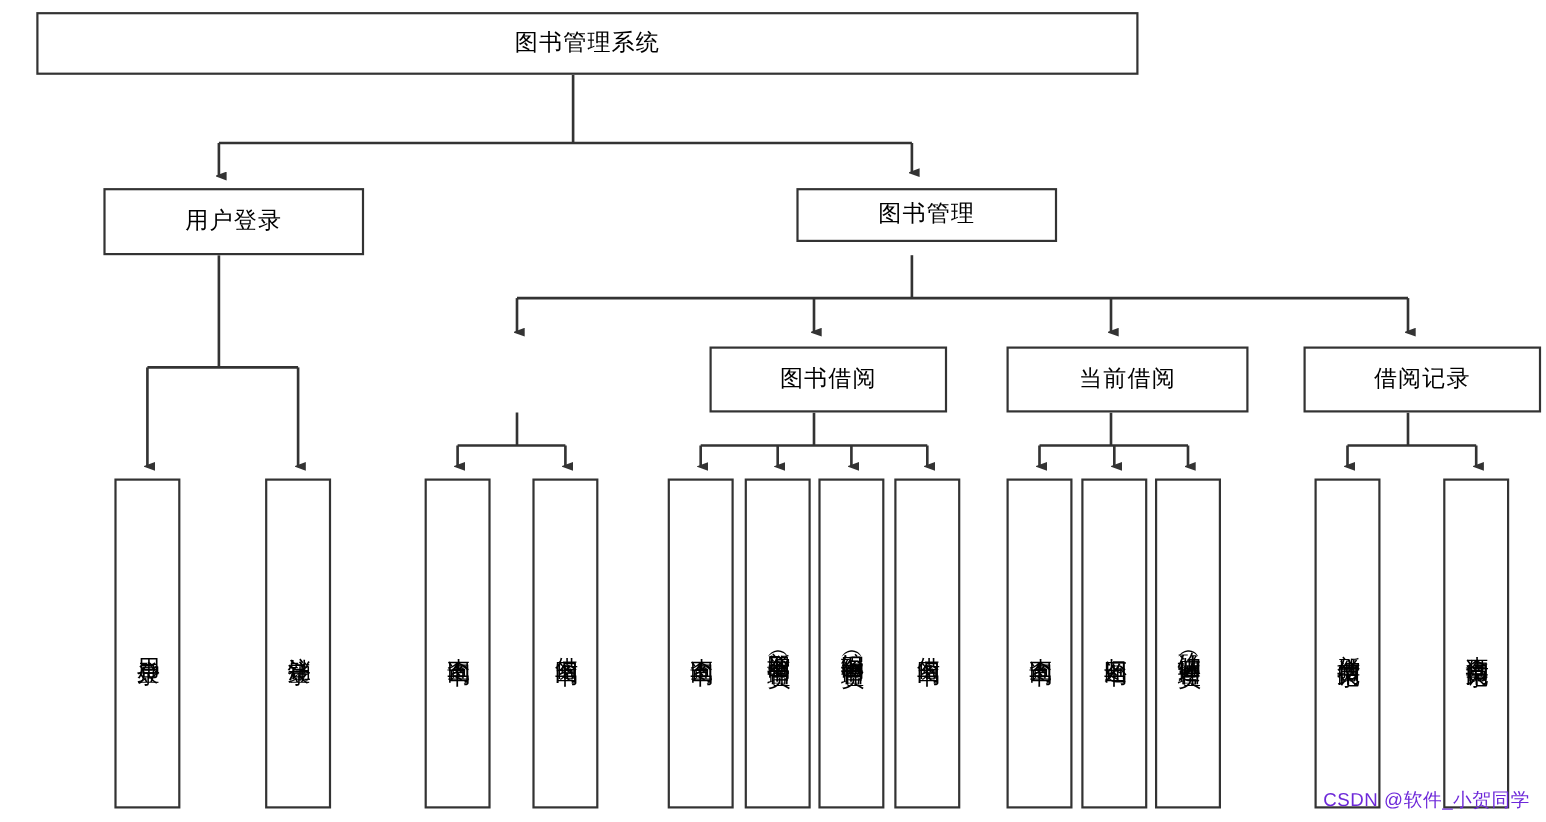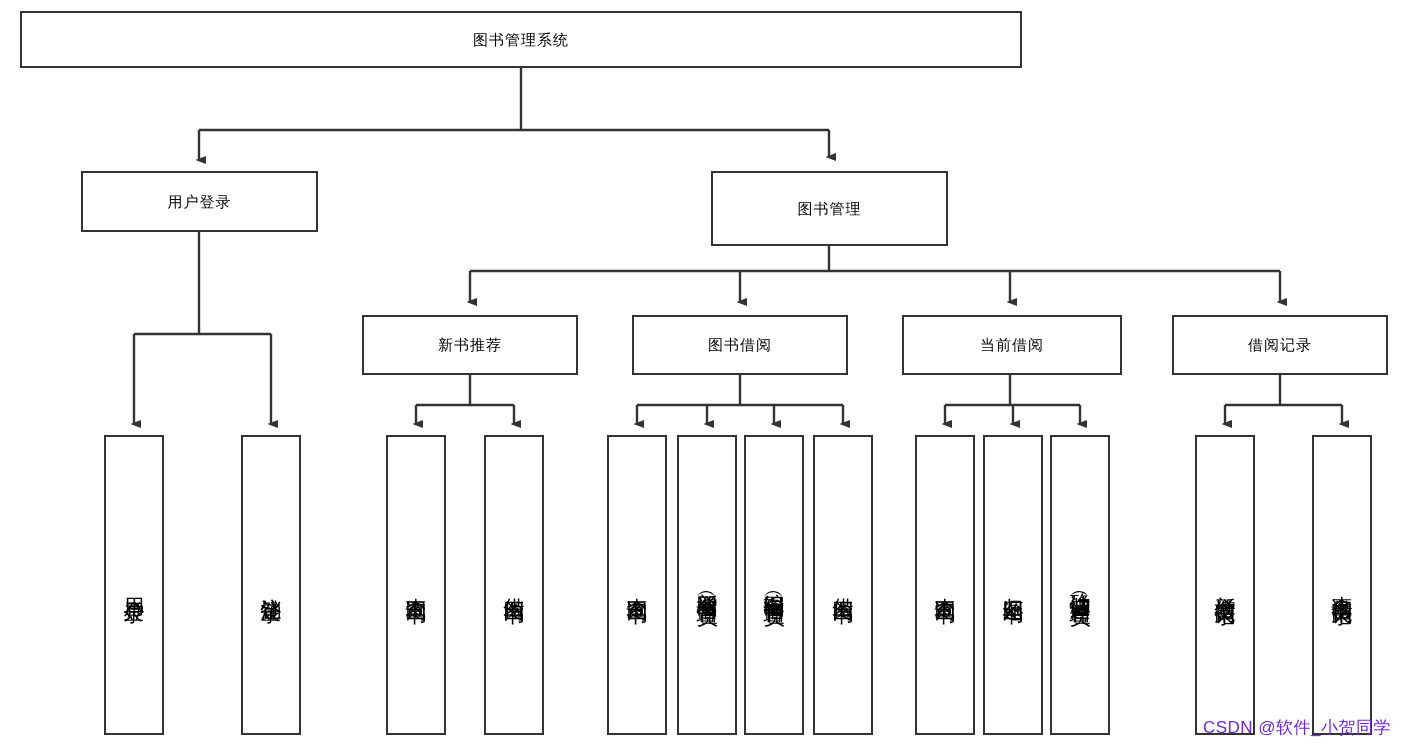--- a/index.html
+++ b/index.html
@@ -22,22 +22,23 @@
     box-sizing: border-box;
     border: 2px solid #333333;
     background: #ffffff;
     display: flex;
     align-items: center;
     justify-content: center;
     color: #000000;
     line-height: 1.15;
   }
   .node.horiz {
-    font-size: 15px;
+    font-size: 21px;
     letter-spacing: 1px;
+    margin-left: 13px;
   }
   .node.vert {
     writing-mode: vertical-rl;
     text-orientation: upright;
     font-size: 21px;
     letter-spacing: 2px;
     padding: 4px 0;
   }
   .node.vert .label {
     writing-mode: vertical-rl;
@@ -120,27 +121,24 @@
     </g>
   </svg>
 
   <div class="node horiz root" style="left:20px; top:11px; width:1002px; height:57px;">
     <span class="label">图书管理系统</span>
   </div>
 
   <div class="node horiz" style="left:81px; top:171px; width:237px; height:61px;">
     <span class="label">用户登录</span>
   </div>
-  <div class="node horiz" style="left:711px; top:171px; width:237px; height:75px;">
+  <div class="node horiz" style="left:711px; top:171px; width:237px; height:49px;">
     <span class="label">图书管理</span>
   </div>
 
-  <div class="node horiz" style="left:362px; top:315px; width:216px; height:60px;">
-    <span class="label">新书推荐</span>
-  </div>
   <div class="node horiz" style="left:632px; top:315px; width:216px; height:60px;">
     <span class="label">图书借阅</span>
   </div>
   <div class="node horiz" style="left:902px; top:315px; width:220px; height:60px;">
     <span class="label">当前借阅</span>
   </div>
   <div class="node horiz" style="left:1172px; top:315px; width:216px; height:60px;">
     <span class="label">借阅记录</span>
   </div>
 

